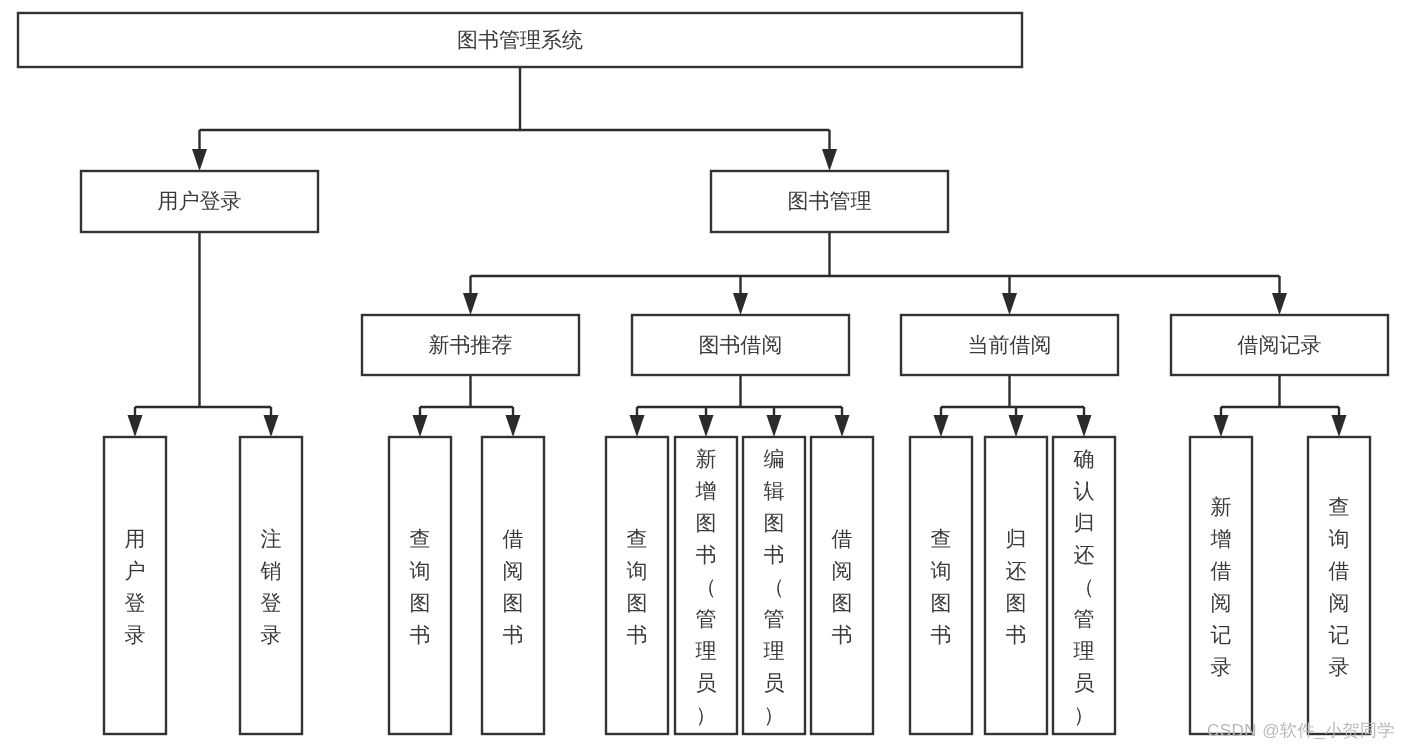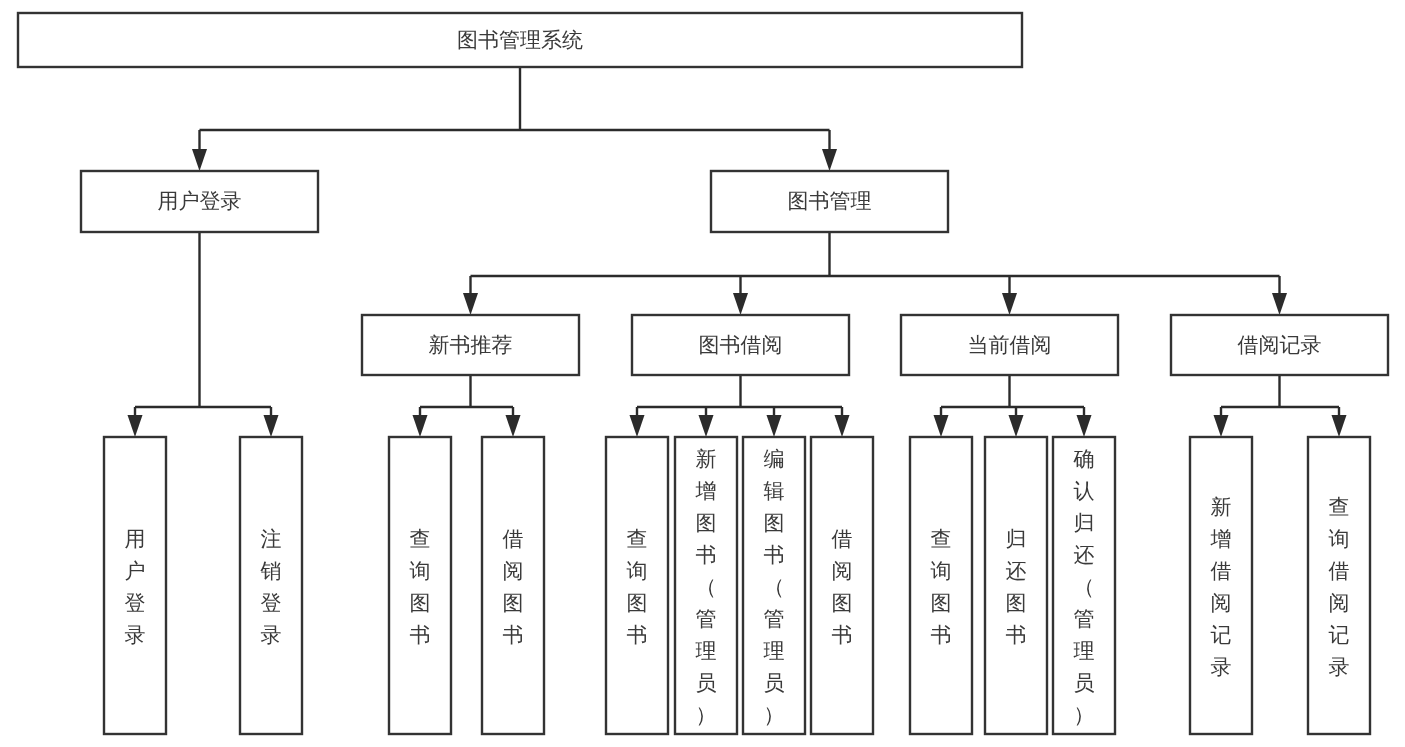--- a/index.html
+++ b/index.html
@@ -201,13 +201,14 @@
         <g>
           <rect class="node-box" x="1190" y="437" width="62" height="297"></rect>
           <text class="node-label-v" x="1221" y="514.46"><tspan x="1221" dy="0">新</tspan><tspan x="1221" dy="32">增</tspan><tspan x="1221" dy="32">借</tspan><tspan x="1221" dy="32">阅</tspan><tspan x="1221" dy="32">记</tspan><tspan x="1221" dy="32">录</tspan></text>
         </g>
         <g>
           <rect class="node-box" x="1308" y="437" width="62" height="297"></rect>
           <text class="node-label-v" x="1339" y="514.46"><tspan x="1339" dy="0">查</tspan><tspan x="1339" dy="32">询</tspan><tspan x="1339" dy="32">借</tspan><tspan x="1339" dy="32">阅</tspan><tspan x="1339" dy="32">记</tspan><tspan x="1339" dy="32">录</tspan></text>
         </g>
       </g>
   </svg>
+  <div class="watermark-text">CSDN @软件_小贺同学</div>
 </div>
 
 </body></html>

